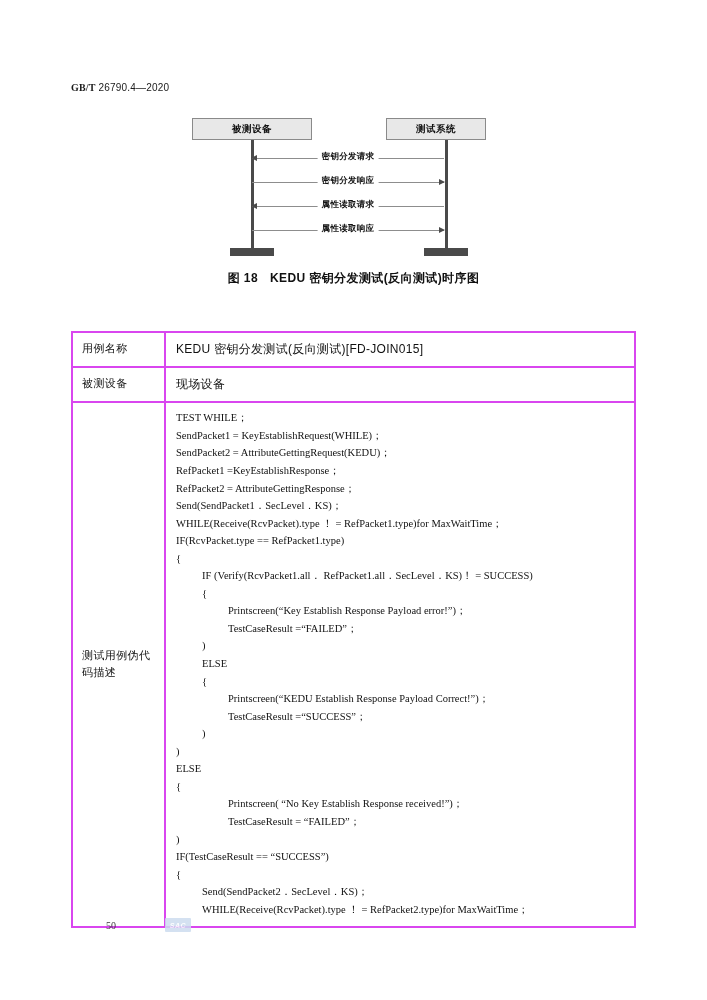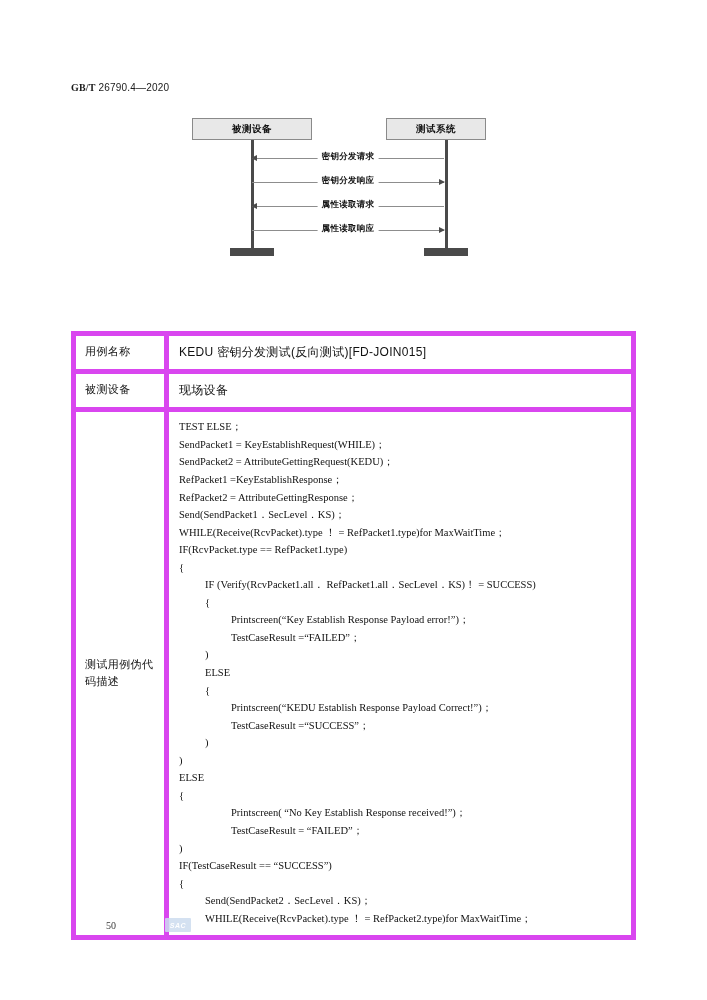--- a/index.html
+++ b/index.html
@@ -151,21 +151,21 @@
   
   .tbl {
     position: absolute;
     left: 71px;
     top: 331px;
     width: 565px;
     border-collapse: collapse;
     table-layout: fixed;
   }
   .tbl td {
-    border: 5px solid #d946ef;
+    border: 2px solid #d946ef;
     padding: 0;
     vertical-align: top;
   }
   .tbl .col-label { width: 93px; }
 
   .cell-label {
     padding: 7px 9px;
     font-size: 11px;
     font-family: "Liberation Sans", "DejaVu Sans", sans-serif;
     color: #111;
@@ -291,20 +291,23 @@
     </div>
 
     <div class="msg" style="top:112px">
       <div class="line"></div>
       <div class="head to-right"></div>
       <div class="label">属性读取响应</div>
     </div>
 
   </div>
 
+  <div class="caption fig-caption">
+    <span>图 18</span><span class="sp"></span><span>KEDU 密钥分发测试(反向测试)时序图</span>
+  </div>
 
 
   <table class="tbl">
     <colgroup>
       <col class="col-label">
       <col>
     </colgroup>
     <tbody>
       <tr>
         <td>
@@ -324,21 +327,21 @@
         </td>
       </tr>
 
 
       <tr>
         <td class="label-cell">
           <div class="label-vcenter">测试用例伪代码描述</div>
         </td>
         <td>
           <div class="code" id="code-block">
-              <span class="ln">TEST ELSE；</span>
+              <span class="ln">TEST WHILE；</span>
               <span class="ln">SendPacket1 = KeyEstablishRequest(WHILE)；</span>
               <span class="ln">SendPacket2 = AttributeGettingRequest(KEDU)；</span>
               <span class="ln">RefPacket1 =KeyEstablishResponse；</span>
               <span class="ln">RefPacket2 = AttributeGettingResponse；</span>
               <span class="ln">Send(SendPacket1．SecLevel．KS)；</span>
               <span class="ln">WHILE(Receive(RcvPacket).type ！ = RefPacket1.type)for MaxWaitTime；</span>
               <span class="ln">IF(RcvPacket.type == RefPacket1.type)</span>
               <span class="ln">{</span>
               <span class="ln i1">IF (Verify(RcvPacket1.all． RefPacket1.all．SecLevel．KS)！ = SUCCESS)</span>
               <span class="ln i1">{</span>

